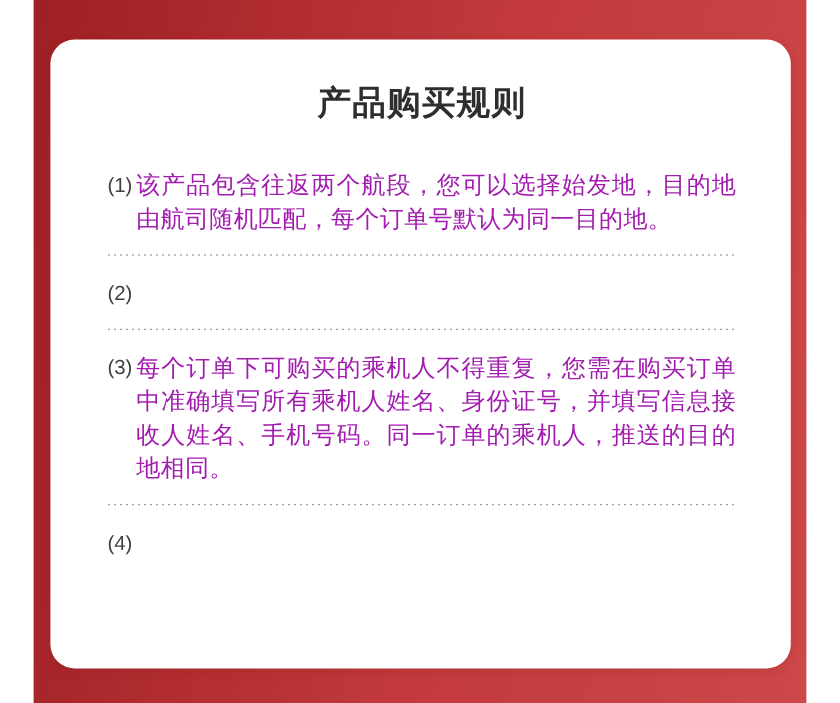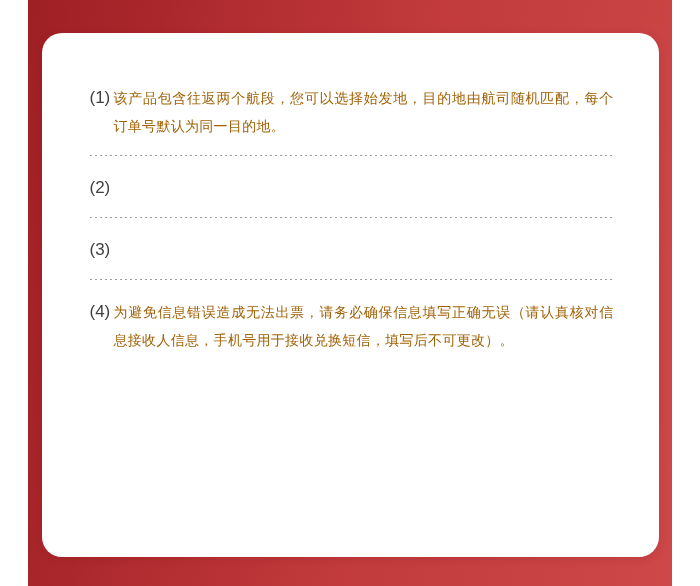--- a/index.html
+++ b/index.html
@@ -63,46 +63,47 @@
   }
   .rule-marker {
     flex: 0 0 auto;
     width: 24px;
     font-size: 17px;
     line-height: 28px;
     color: #404040;
   }
   .rule-text {
     flex: 1 1 auto;
-    font-size: 14px;
+    font-size: 20px;
     line-height: 28px;
     letter-spacing: 0.3px;
-    color: #a16207;
+    color: #a21caf;
     text-align: justify;
   }
 </style>
 </head>
 <body>
 
 <div class="banner"></div>
 
 <div class="card">
+  <h1 class="title">产品购买规则</h1>
   <div class="rules">
 
       <div class="rule">
         <span class="rule-marker">(1)</span>
         <span class="rule-text">该产品包含往返两个航段，您可以选择始发地，目的地由航司随机匹配，每个订单号默认为同一目的地。</span>
       </div>
 
       <div class="rule">
         <span class="rule-marker">(2)</span>
       </div>
 
       <div class="rule">
         <span class="rule-marker">(3)</span>
+        <span class="rule-text">每个订单下可购买的乘机人不得重复，您需在购买订单中准确填写所有乘机人姓名、身份证号，并填写信息接收人姓名、手机号码。同一订单的乘机人，推送的目的地相同。</span>
       </div>
 
       <div class="rule">
         <span class="rule-marker">(4)</span>
-        <span class="rule-text">为避免信息错误造成无法出票，请务必确保信息填写正确无误（请认真核对信息接收人信息，手机号用于接收兑换短信，填写后不可更改）。</span>
       </div>
     </div>
 </div>
 
 </body></html>

